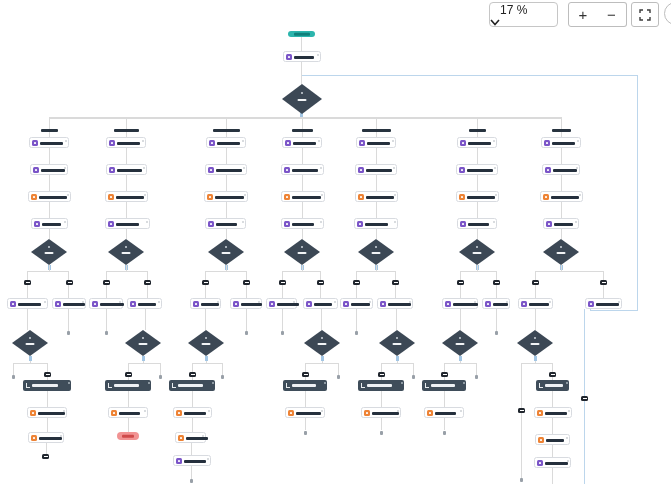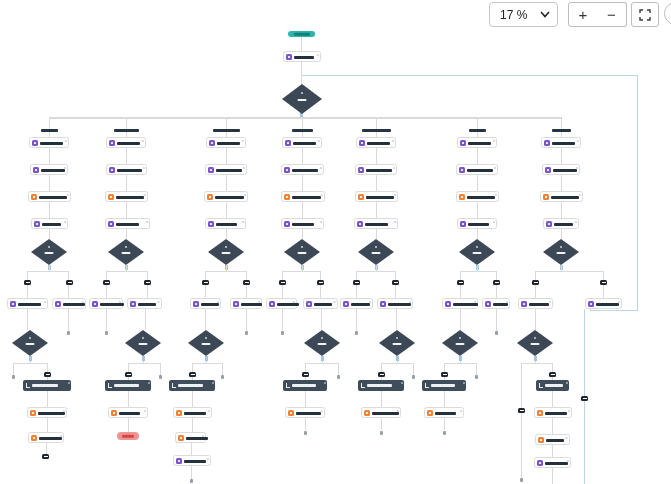--- a/index.html
+++ b/index.html
@@ -1,20 +1,20 @@
 <!DOCTYPE html>
 <html style="--edge: #dadada; --edge-blue: #bcd6ec; --stub: #a3c6e4; --diamond: #3c4855; --darkbox: #3f4d5a; --purple: #7b55c8; --orange: #ee8335; --teal: #2cb5ad; --redpill: #f19393; --mark: #20262e;"><head>
 <meta charset="utf-8">
 <style>
   html,body{margin:0;padding:0;background:#fff;font-family:"Liberation Sans",sans-serif;}
   #app{position:relative;width:671px;height:484px;background:#fff;overflow:hidden;}
   
   .toolbar{position:absolute;left:0;top:0;width:671px;height:30px;z-index:50;}
   .zoom-select{position:absolute;left:489px;top:2px;width:69px;height:25px;background:#fff;
-    border:1px solid #c6c6c6;border-radius:4px;box-sizing:border-box;display:flex;align-items:center;cursor:pointer;}
+    border:1px solid #c6c6c6;border-radius:4px;box-sizing:border-box;display:flex;align-items:flex-start;cursor:pointer;flex-direction:column;}
   .zoom-select span{font-size:12px;color:#222;padding-left:10px;flex:1;}
   .zoom-select svg{margin-right:7px;}
   .tb-btn{position:absolute;top:2px;height:25px;background:#fff;border:1px solid #bdbdbd;box-sizing:border-box;
     font-size:15px;color:#333;text-align:center;line-height:22px;padding:0;cursor:pointer;}
   .btn-plus{left:568px;width:30px;border-radius:3px 0 0 3px;}
   .btn-minus{left:597px;width:30px;border-radius:0 3px 3px 0;border-left:none;}
   .btn-fs{left:631px;width:28px;border-radius:3px;display:flex;align-items:center;justify-content:center;}
   .partial-circle{position:absolute;left:664px;top:2px;width:23px;height:23px;border:1px solid #bdbdbd;
     border-radius:50%;box-sizing:border-box;background:#fff;cursor:pointer;}
   

